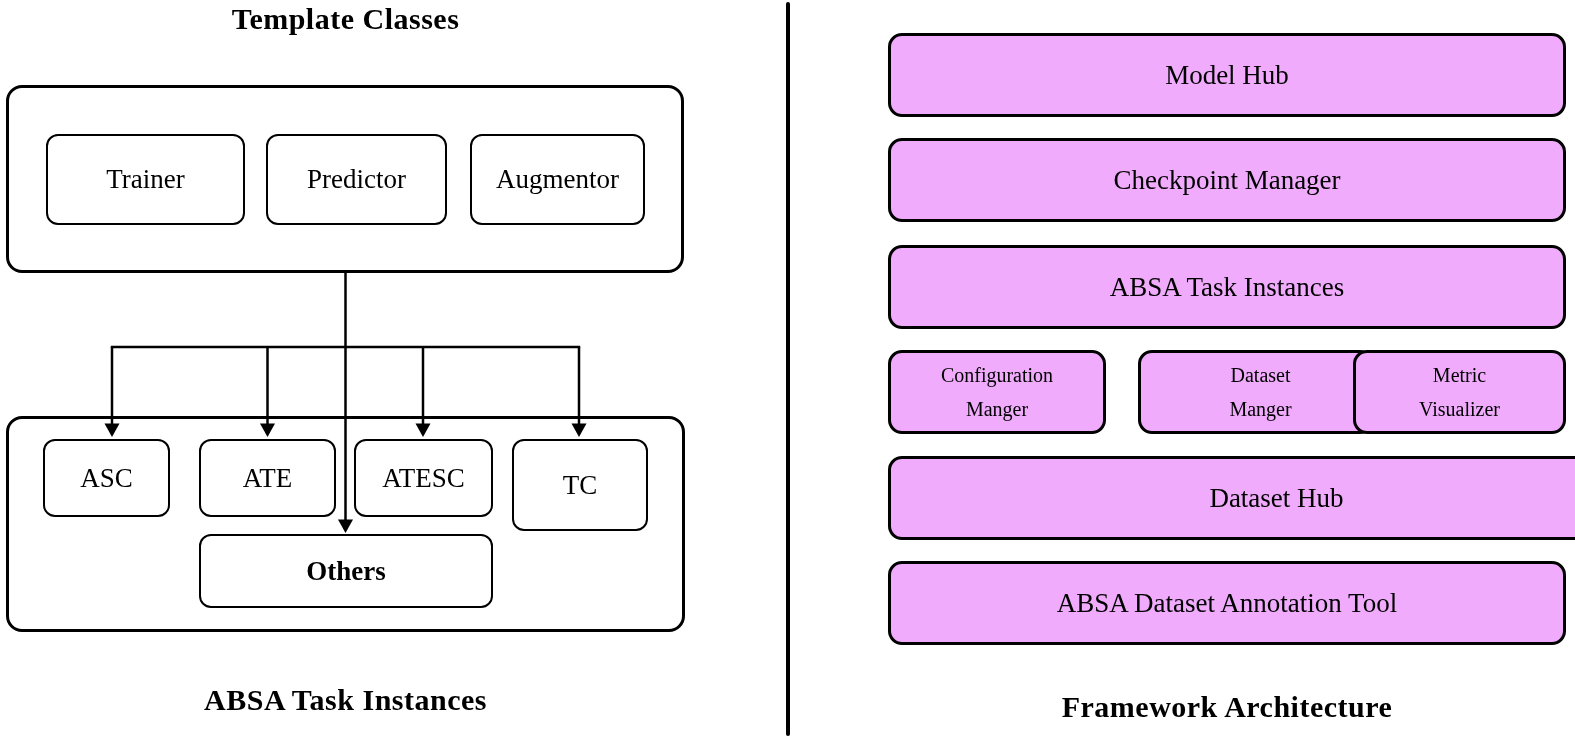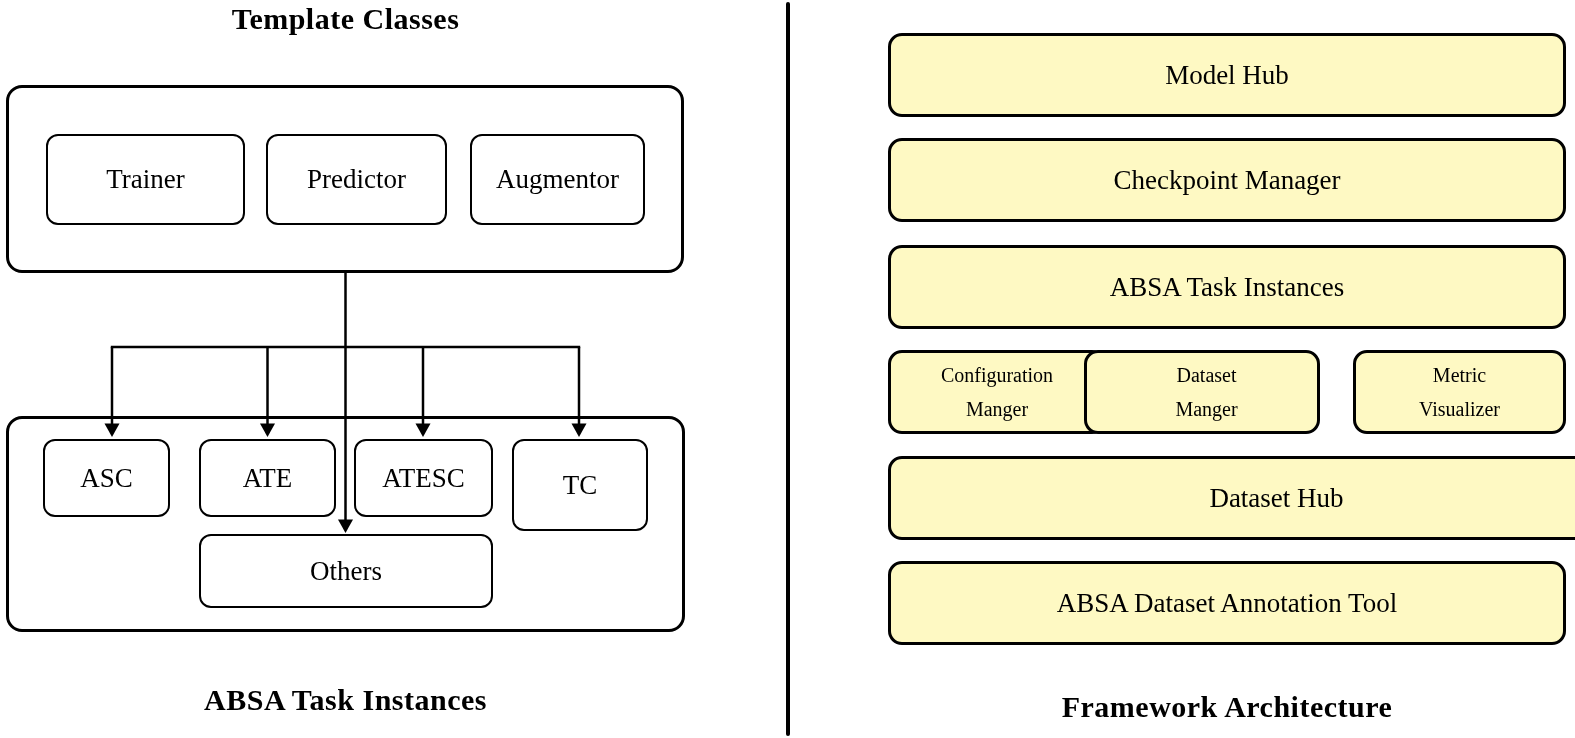--- a/index.html
+++ b/index.html
@@ -30,21 +30,21 @@
     background: #ffffff;
     display: flex;
     align-items: center;
     justify-content: center;
     font-size: 27px;
     text-align: right;
   }
   .layer {
     border: 3px solid #000000;
     border-radius: 14px;
-    background: #fef9c3;
+    background: #f0abfc;
     display: flex;
     align-items: center;
     justify-content: center;
     font-size: 27px;
     text-align: center;
   }
   .layer.two-line {
     white-space: pre-line;
     line-height: 34px;
     font-size: 20px;
@@ -67,21 +67,21 @@
   <div class="abs node" style="left:46px; top:134px; width:199px; height:91px;">Trainer</div>
   <div class="abs node" style="left:266px; top:134px; width:181px; height:91px;">Predictor</div>
   <div class="abs node" style="left:470px; top:134px; width:175px; height:91px;">Augmentor</div>
 
   <div class="abs container-box" style="left:6px; top:416px; width:679px; height:216px;"></div>
 
   <div class="abs node" style="left:43px; top:439px; width:127px; height:78px;">ASC</div>
   <div class="abs node" style="left:199px; top:439px; width:137px; height:78px;">ATE</div>
   <div class="abs node" style="left:354px; top:439px; width:139px; height:78px;">ATESC</div>
   <div class="abs node" style="left:512px; top:439px; width:136px; height:92px;">TC</div>
-  <div class="abs node" style="left:199px; top:534px; width:294px; height:74px;">Others</div>
+  <div class="abs node" style="left:199px; top:534px; width:294px; height:74px;font-weight:bold;">Others</div>
 
   <div class="abs panel-title" style="left:6px; top:683px; width:679px;">ABSA Task Instances</div>
 
   <svg class="abs connectors" style="left:0; top:0;" width="700" height="700" viewBox="0 0 700 700" aria-hidden="true">
     <g stroke="#000000" stroke-width="2.5" fill="none">
       <line x1="345.5" y1="273" x2="345.5" y2="521"></line>
       <line x1="110.8" y1="347" x2="580.2" y2="347"></line>
       <line x1="112" y1="347" x2="112" y2="425"></line>
       <line x1="267.5" y1="347" x2="267.5" y2="425"></line>
       <line x1="423" y1="347" x2="423" y2="425"></line>
@@ -97,21 +97,21 @@
   </svg>
 
   <div class="abs divider" style="left:786px; top:2px; width:4px; height:734px;"></div>
 
   <div class="abs layer" style="left:888px; top:33px; width:678px; height:84px;">Model Hub</div>
   <div class="abs layer" style="left:888px; top:138px; width:678px; height:84px;">Checkpoint Manager</div>
   <div class="abs layer" style="left:888px; top:245px; width:678px; height:84px;">ABSA Task Instances</div>
 
   <div class="abs layer two-line" style="left:888px; top:350px; width:218px; height:84px;">Configuration
 Manger</div>
-  <div class="abs layer two-line" style="left:1084px; top:350px; width:236px; height:84px;padding-left:9px;">Dataset
+  <div class="abs layer two-line" style="left:1138px; top:350px; width:236px; height:84px;padding-left:9px;">Dataset
 Manger</div>
   <div class="abs layer two-line" style="left:1353px; top:350px; width:213px; height:84px;">Metric
 Visualizer</div>
 
   <div class="abs layer" style="left:888px; top:456px; width:777px; height:84px;">Dataset Hub</div>
   <div class="abs layer" style="left:888px; top:561px; width:678px; height:84px;">ABSA Dataset Annotation Tool</div>
 
   <div class="abs panel-title" style="left:888px; top:690px; width:678px;">Framework Architecture</div>
 
 </div>

